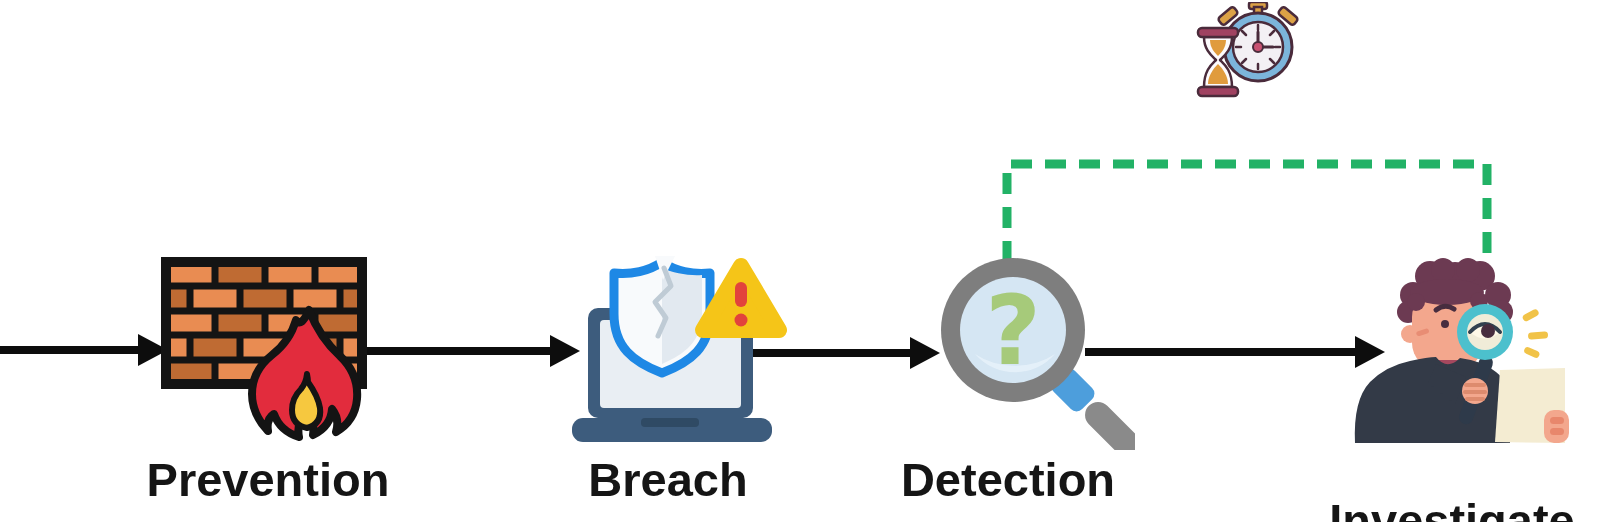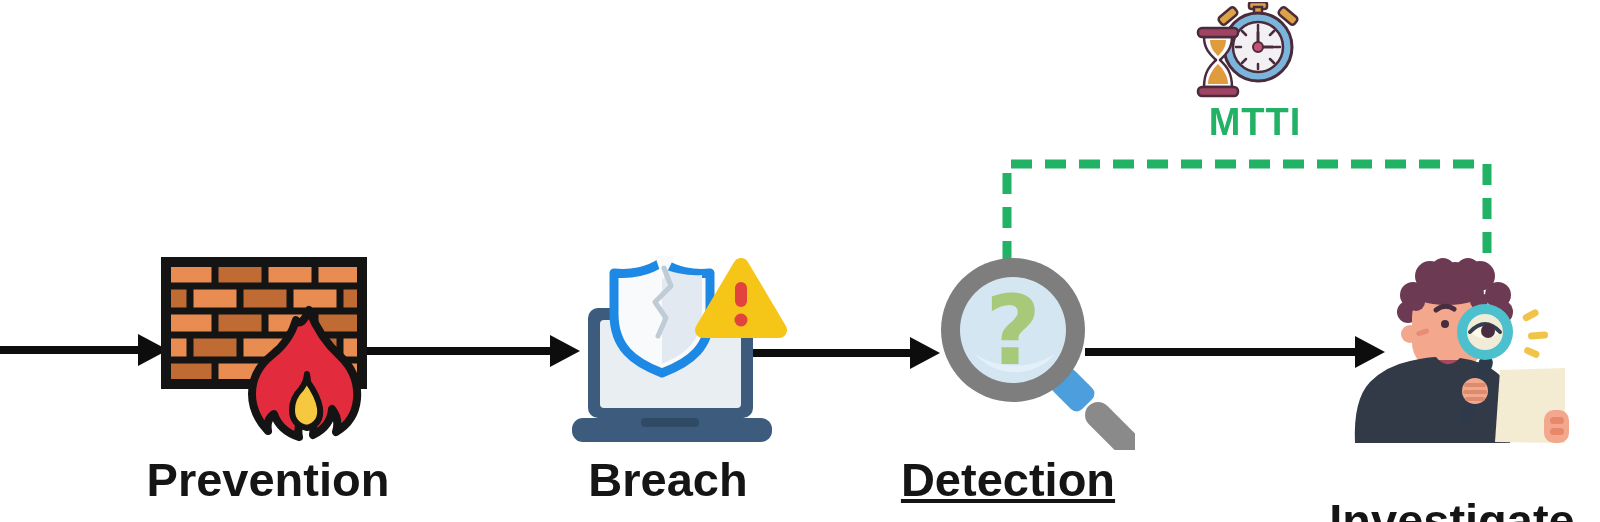--- a/index.html
+++ b/index.html
@@ -226,19 +226,18 @@
         <path d="M14 35 L42 35 C42 48 34 54 30 58 C34 62 42 68 42 85 L14 85
                  C14 68 22 62 26 58 C22 54 14 48 14 35 Z" fill="#fcfafc" stroke="#4a2b3b" stroke-width="2.5" stroke-linejoin="round"></path>
         <path d="M20 38 L36 38 C36 46 31 51 28 54 C25 51 20 46 20 38 Z" fill="#e09b3d"></path>
         <path d="M28 62 C33 67 38 74 38 82 L18 82 C18 74 23 67 28 62 Z" fill="#e09b3d"></path>
         <rect x="8" y="26" width="40" height="9" rx="4" fill="#a04261" stroke="#4a2b3b" stroke-width="2.5"></rect>
         <rect x="8" y="85" width="40" height="9" rx="4" fill="#a04261" stroke="#4a2b3b" stroke-width="2.5"></rect>
       </g>
     </svg>
   </div>
 
-  <div class="metric-label">MTTI</div>
   <div class="stage-label" style="left:268px;">Prevention</div>
   <div class="stage-label" style="left:668px;">Breach</div>
-  <div class="stage-label" style="left:1008px;text-decoration:underline;">Detection</div>
+  <div class="stage-label" style="left:1008px;">Detection</div>
   <div class="stage-label" style="left:1452px;margin-top:41px;">Investigate</div>
 
 </div>
 
 </body></html>

